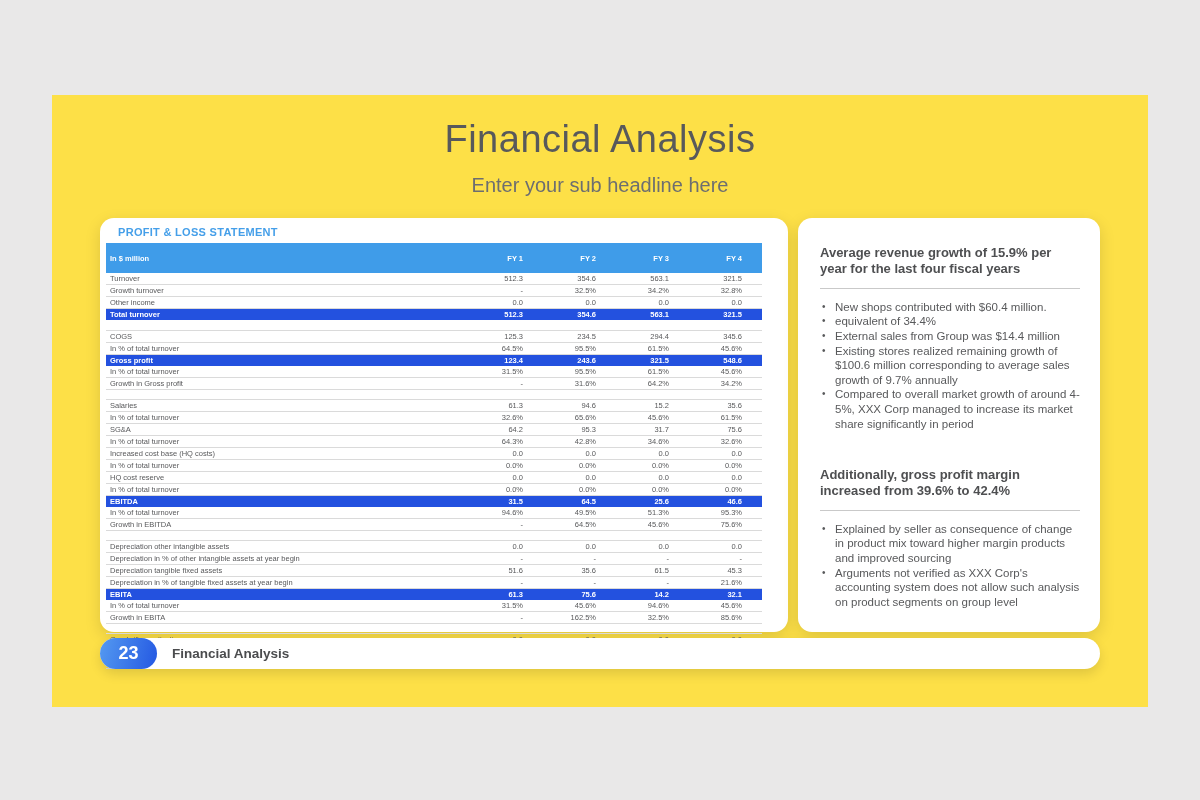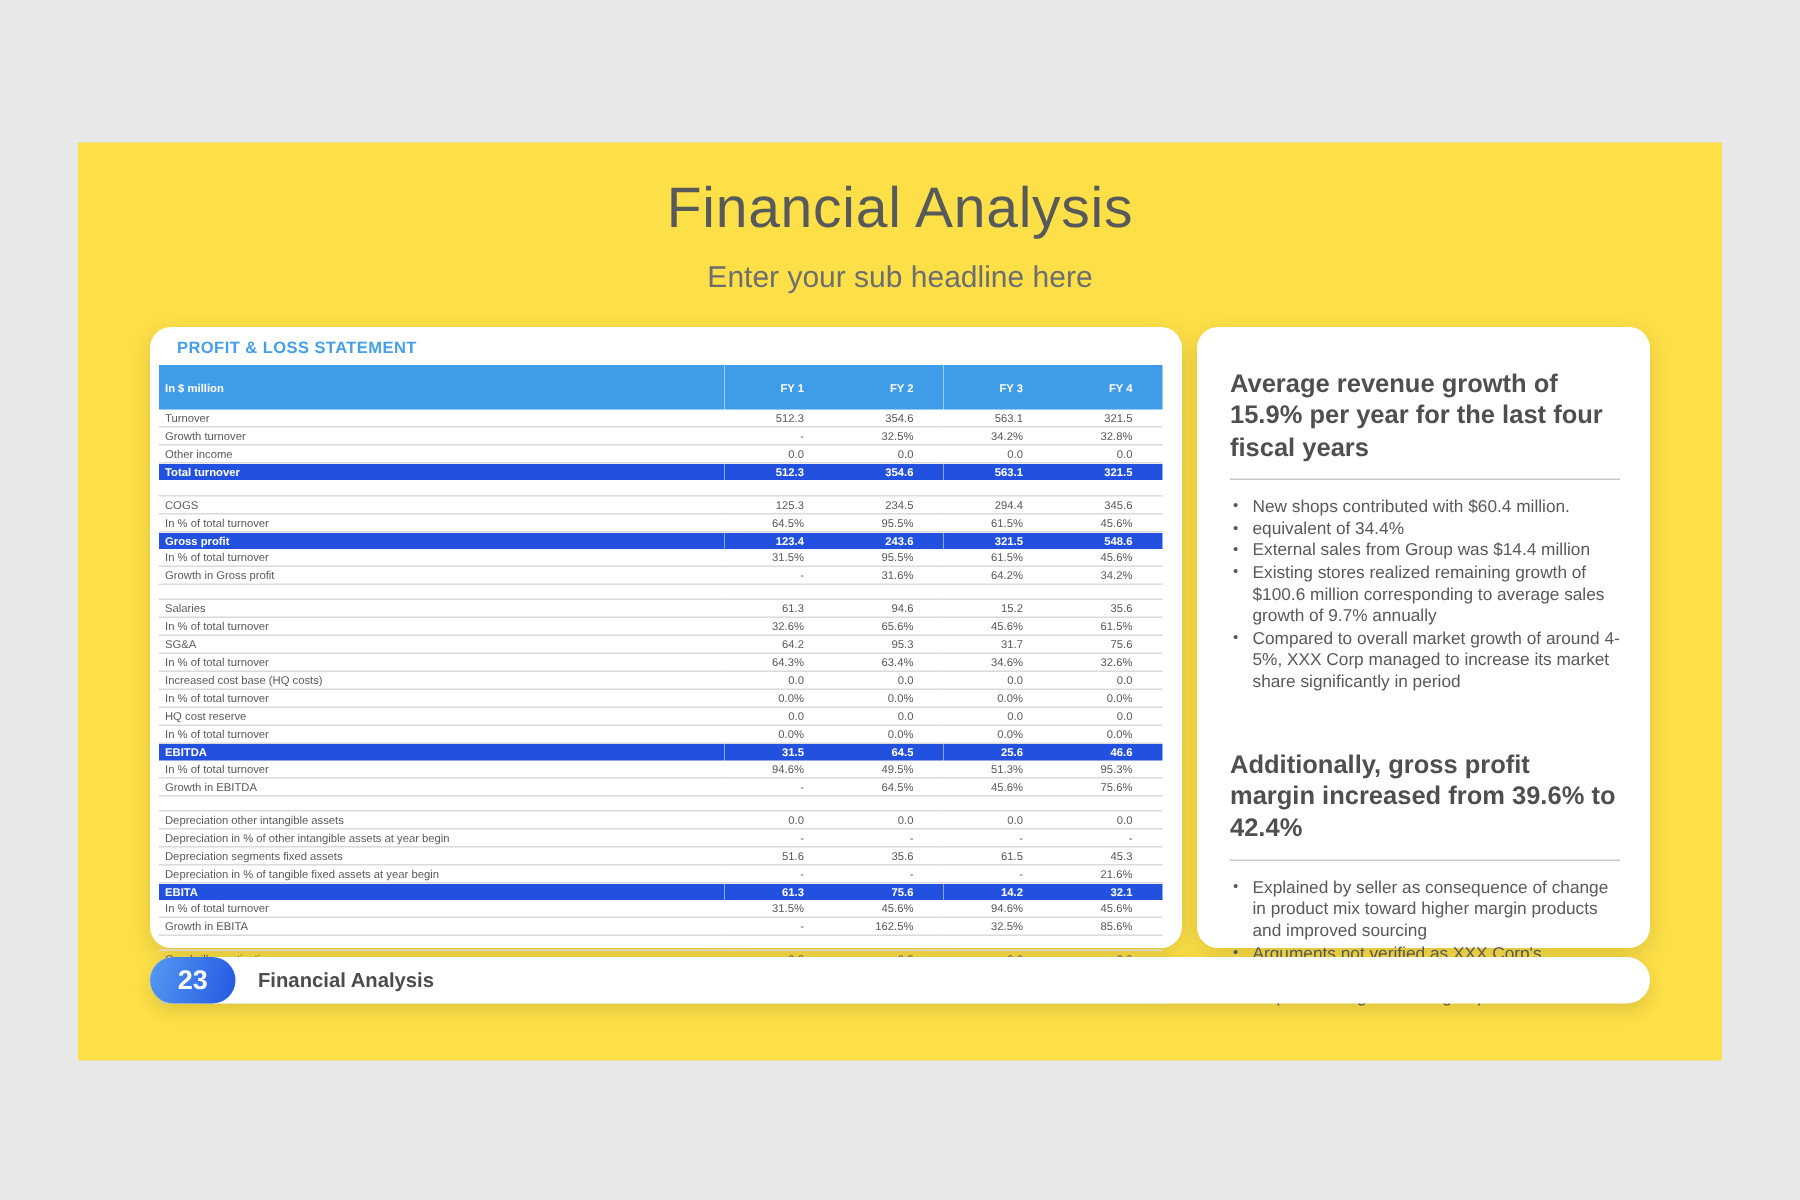--- a/index.html
+++ b/index.html
@@ -21,21 +21,21 @@
     letter-spacing:.5px;
   }
   .subtitle {
     position:absolute; top:79px; left:0; width:100%;
     text-align:center; font-size:20px; color:#6d6e70;
   }
   .card {
     position:absolute; background:#fff; border-radius:14px;
     box-shadow:0 5px 16px rgba(0,0,0,.13);
   }
-  .card-left  { left:48px;  top:123px; width:688px; height:414px; padding:5px 13px 0 6px; }
+  .card-left  { left:48px;  top:123px; width:688px; height:414px; padding:5px 26px 0 6px; }
   .card-right { left:746px; top:123px; width:302px; height:414px; padding:27px 20px 0 22px; }
 
   .pl-title {
     color:#459fe9; font-weight:bold; font-size:11px;
     letter-spacing:.3px; margin:3px 0 5px 12px;
   }
   table.pl { width:100%; border-collapse:collapse; table-layout:fixed; }
   table.pl col.c-label { width:auto; }
   table.pl col.c-num   { width:73px; }
   table.pl td {
@@ -43,21 +43,21 @@
     padding:0; white-space:nowrap; overflow:hidden; color:#58595b;
   }
   table.pl td.lbl { padding-left:4px; }
   table.pl td.num { text-align:right; padding-right:20px; }
   tr.row-head td  { background:#3f9ce9; color:#fff; font-weight:bold; height:30px; }
   tr.row-total td { background:#2351df; color:#fff; font-weight:bold;margin-top:41px; }
   tr.row-data td  { border-bottom:1px solid #dadada; }
   tr.row-gap td   { border-bottom:1px solid #dadada; height:10px; }
 
   .insight-heading {
-    font-size:17px; font-weight:bold; color:#4e4f51; line-height:1.26;
+    font-size:13px; font-weight:bold; color:#4e4f51; line-height:1.26;
   }
   .insight-rule {
     border:none; border-top:1px solid #c9c9c9; margin:10px 0 11px 0;
   }
   ul.bullets { list-style:none; }
   ul.bullets li { display:flex; font-size:11.5px; line-height:14.6px; color:#58595b; }
   ul.bullets .dot { flex:none; width:15px; padding-left:2px; font-size:10px; }
   ul.bullets .bt  { flex:1; }
   .insight-section + .insight-section { margin-top:36px; }
 
@@ -187,21 +187,21 @@
           <tr class="row-data">
             <td class="lbl">SG&amp;A</td>
             <td class="num">64.2</td>
             <td class="num">95.3</td>
             <td class="num">31.7</td>
             <td class="num">75.6</td>
           </tr>
           <tr class="row-data">
             <td class="lbl">In % of total turnover</td>
             <td class="num">64.3%</td>
-            <td class="num">63.4%</td>
+            <td class="num">42.8%</td>
             <td class="num">34.6%</td>
             <td class="num">32.6%</td>
           </tr>
           <tr class="row-data">
             <td class="lbl">Increased cost base (HQ costs)</td>
             <td class="num">0.0</td>
             <td class="num">0.0</td>
             <td class="num">0.0</td>
             <td class="num">0.0</td>
           </tr>
@@ -258,21 +258,21 @@
             <td class="num">0.0</td>
           </tr>
           <tr class="row-data">
             <td class="lbl">Depreciation in % of other intangible assets at year begin</td>
             <td class="num">-</td>
             <td class="num">-</td>
             <td class="num">-</td>
             <td class="num">-</td>
           </tr>
           <tr class="row-data">
-            <td class="lbl">Depreciation segments fixed assets</td>
+            <td class="lbl">Depreciation tangible fixed assets</td>
             <td class="num">51.6</td>
             <td class="num">35.6</td>
             <td class="num">61.5</td>
             <td class="num">45.3</td>
           </tr>
           <tr class="row-data">
             <td class="lbl">Depreciation in % of tangible fixed assets at year begin</td>
             <td class="num">-</td>
             <td class="num">-</td>
             <td class="num">-</td>

